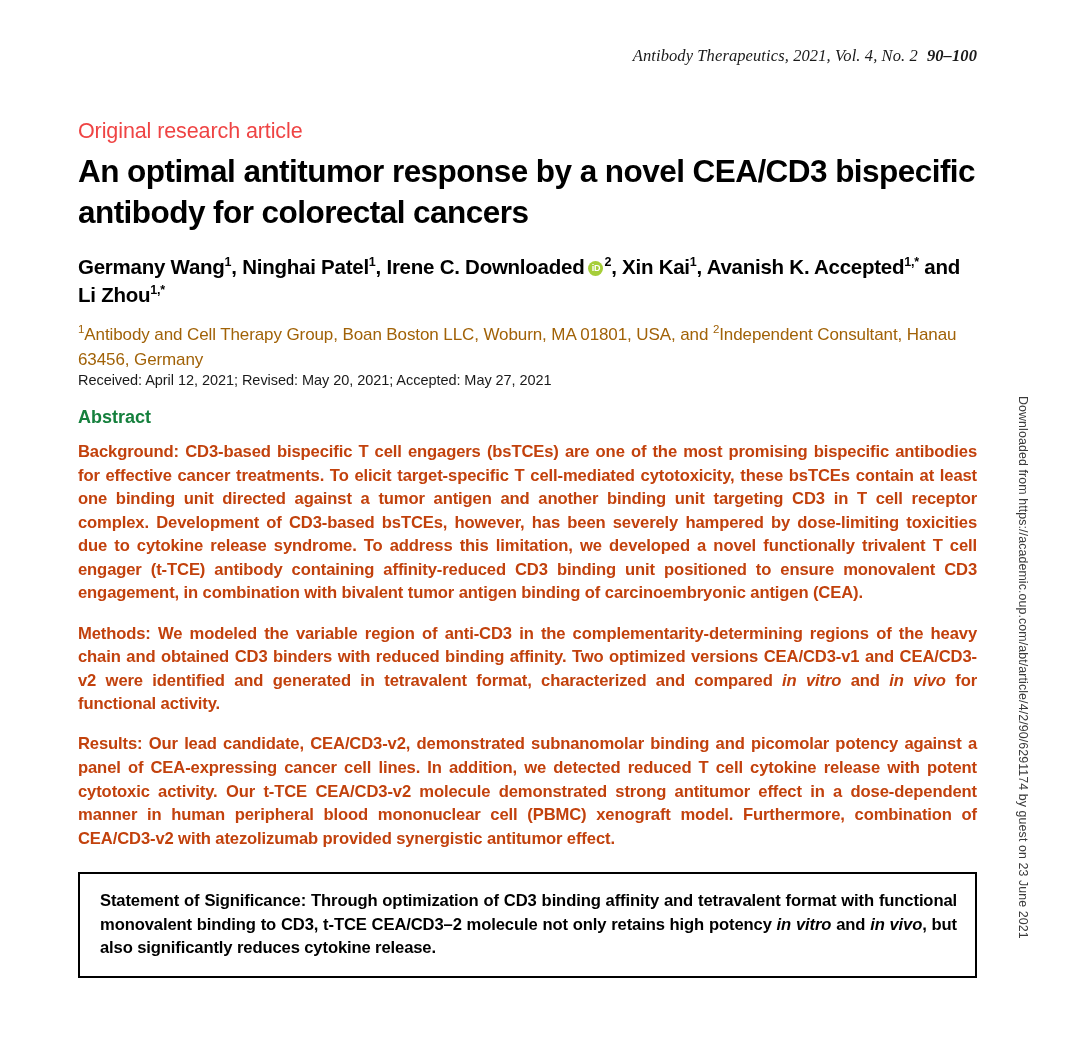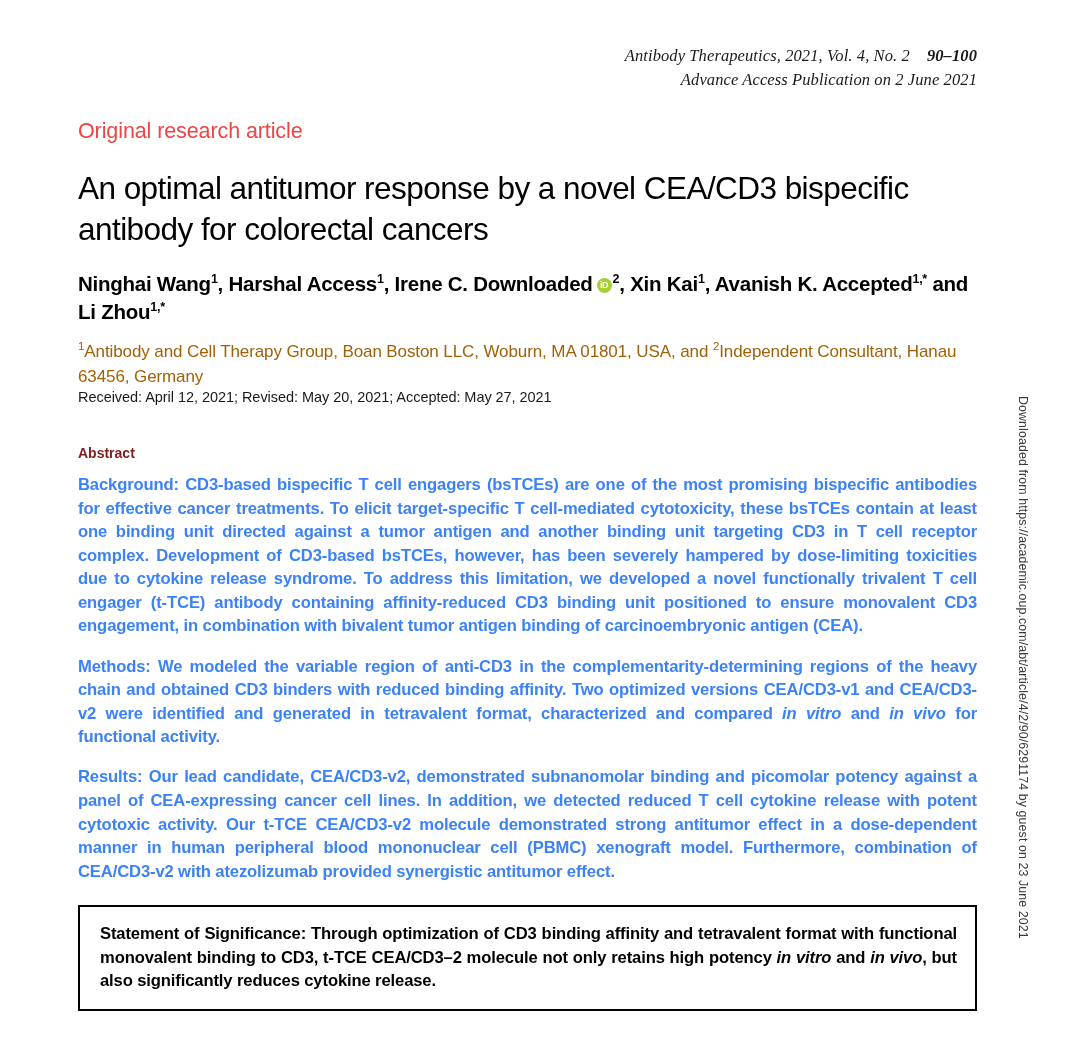--- a/index.html
+++ b/index.html
@@ -31,21 +31,21 @@
     position: absolute;
     right: 103px;
     top: 44px;
     width: 620px;
     text-align: right;
     font-family: "Liberation Serif", serif;
     font-style: italic;
     line-height: 1.42;
   }
   .masthead-line1 { font-size: 16.5px; color: #1a1a1a; letter-spacing: .1px; }
-  .masthead-pages { font-weight: bold; margin-left: 17px; }
+  .masthead-pages { font-weight: bold; margin-left: 9px; }
   .masthead-doi {
     font-size: 16px;
     color: #5a6aa8;
     letter-spacing: .1px;
     display: block;
     margin-top: 1px;
   }
   .masthead-line3 {
     font-size: 16.5px;
     color: #1a1a1a;
@@ -64,23 +64,23 @@
 
   .article-type {
     margin-top: 119px;
     font-size: 21.5px;
     font-weight: 400;
     color: #ef4444;
     letter-spacing: -0.1px;
   }
 
   .title {
-    margin-top: 24px;
+    margin-top: 7px;
     font-size: 31.5px;
-    font-weight: normal;
+    font-weight: bold;
     line-height: 1.29;
     letter-spacing: -0.55px;
     color: #000;
     width: 905px;
   }
 
   .authors {
     margin-top: 20px;
     font-size: 20.5px;
     font-weight: bold;
@@ -116,33 +116,33 @@
   }
   .affiliation sup { font-size: 11.5px; vertical-align: super; line-height: 0; }
 
   .history {
     font-size: 14.5px;
     color: #1a1a1a;
     letter-spacing: -0.05px;
   }
 
   .abstract-head {
-    margin-top: 40px;
-    font-size: 14px;
-    font-weight: bold;
-    color: #7f1d1d;
+    margin-top: 19px;
+    font-size: 18px;
+    font-weight: bold;
+    color: #15803d;
   }
 
   .abs-p {
     margin-top: 12px;
     font-size: 16.6px;
     font-weight: bold;
     line-height: 1.42;
     text-align: justify;
-    color: #3b82f6;
+    color: #c2410c;
     letter-spacing: -0.12px;
   }
   .abs-p i { font-style: italic; }
 
   
   .sig-box {
     margin-top: 22px;
     border: 2px solid #000000;
     padding: 15px 18px 16px 20px;
     box-sizing: border-box;
@@ -174,31 +174,30 @@
     font-family: "Liberation Sans", sans-serif;
   }
 </style>
 </head>
 <body>
 
 <div class="page">
 
   <div class="masthead">
     <div class="masthead-line1"><span>Antibody Therapeutics, 2021, Vol. 4, No. 2</span><span class="masthead-pages">90–100</span></div>
-    <div class="masthead-line3">Advance Access Publication on  2 June 2021</div>
   </div>
 
   <div class="col">
 
     <div class="article-type">Original research article</div>
 
     <h1 class="title">An optimal antitumor response by a novel CEA/CD3 bispecific antibody for colorectal cancers</h1>
 
     <div class="authors">
-      <span>Ninghai Wang</span><sup>1</sup>, <span>Harshal Access</span><sup>1</sup>, <span>Irene C. Downloaded</span><span class="orcid">iD</span><sup>2</sup>, <span>Xin Kai</span><sup>1</sup>, <span>Avanish K. Accepted</span><sup>1,*</sup> and <span>Li Zhou</span><sup>1,*</sup>
+      <span>Germany Wang</span><sup>1</sup>, <span>Ninghai Patel</span><sup>1</sup>, <span>Irene C. Downloaded</span><span class="orcid">iD</span><sup>2</sup>, <span>Xin Kai</span><sup>1</sup>, <span>Avanish K. Accepted</span><sup>1,*</sup> and <span>Li Zhou</span><sup>1,*</sup>
     </div>
 
     <div class="affiliation"><sup>1</sup><span>Antibody and Cell Therapy Group, Boan Boston LLC, Woburn, MA 01801, USA, and </span><sup>2</sup><span>Independent Consultant, Hanau 63456, Germany</span></div>
 
     <div class="history">Received: April 12, 2021; Revised: May 20, 2021;  Accepted: May 27, 2021</div>
 
     <div class="abstract-head">Abstract</div>
 
     <p class="abs-p">Background: CD3-based bispecific T cell engagers (bsTCEs) are one of the most promising bispecific antibodies for effective cancer treatments. To elicit target-specific T cell-mediated cytotoxicity, these bsTCEs contain at least one binding unit directed against a tumor antigen and another binding unit targeting CD3 in T cell receptor complex. Development of CD3-based bsTCEs, however, has been severely hampered by dose-limiting toxicities due to cytokine release syndrome. To address this limitation, we developed a novel functionally trivalent T cell engager (t-TCE) antibody containing affinity-reduced CD3 binding unit positioned to ensure monovalent CD3 engagement, in combination with bivalent tumor antigen binding of carcinoembryonic antigen (CEA).</p>
 

